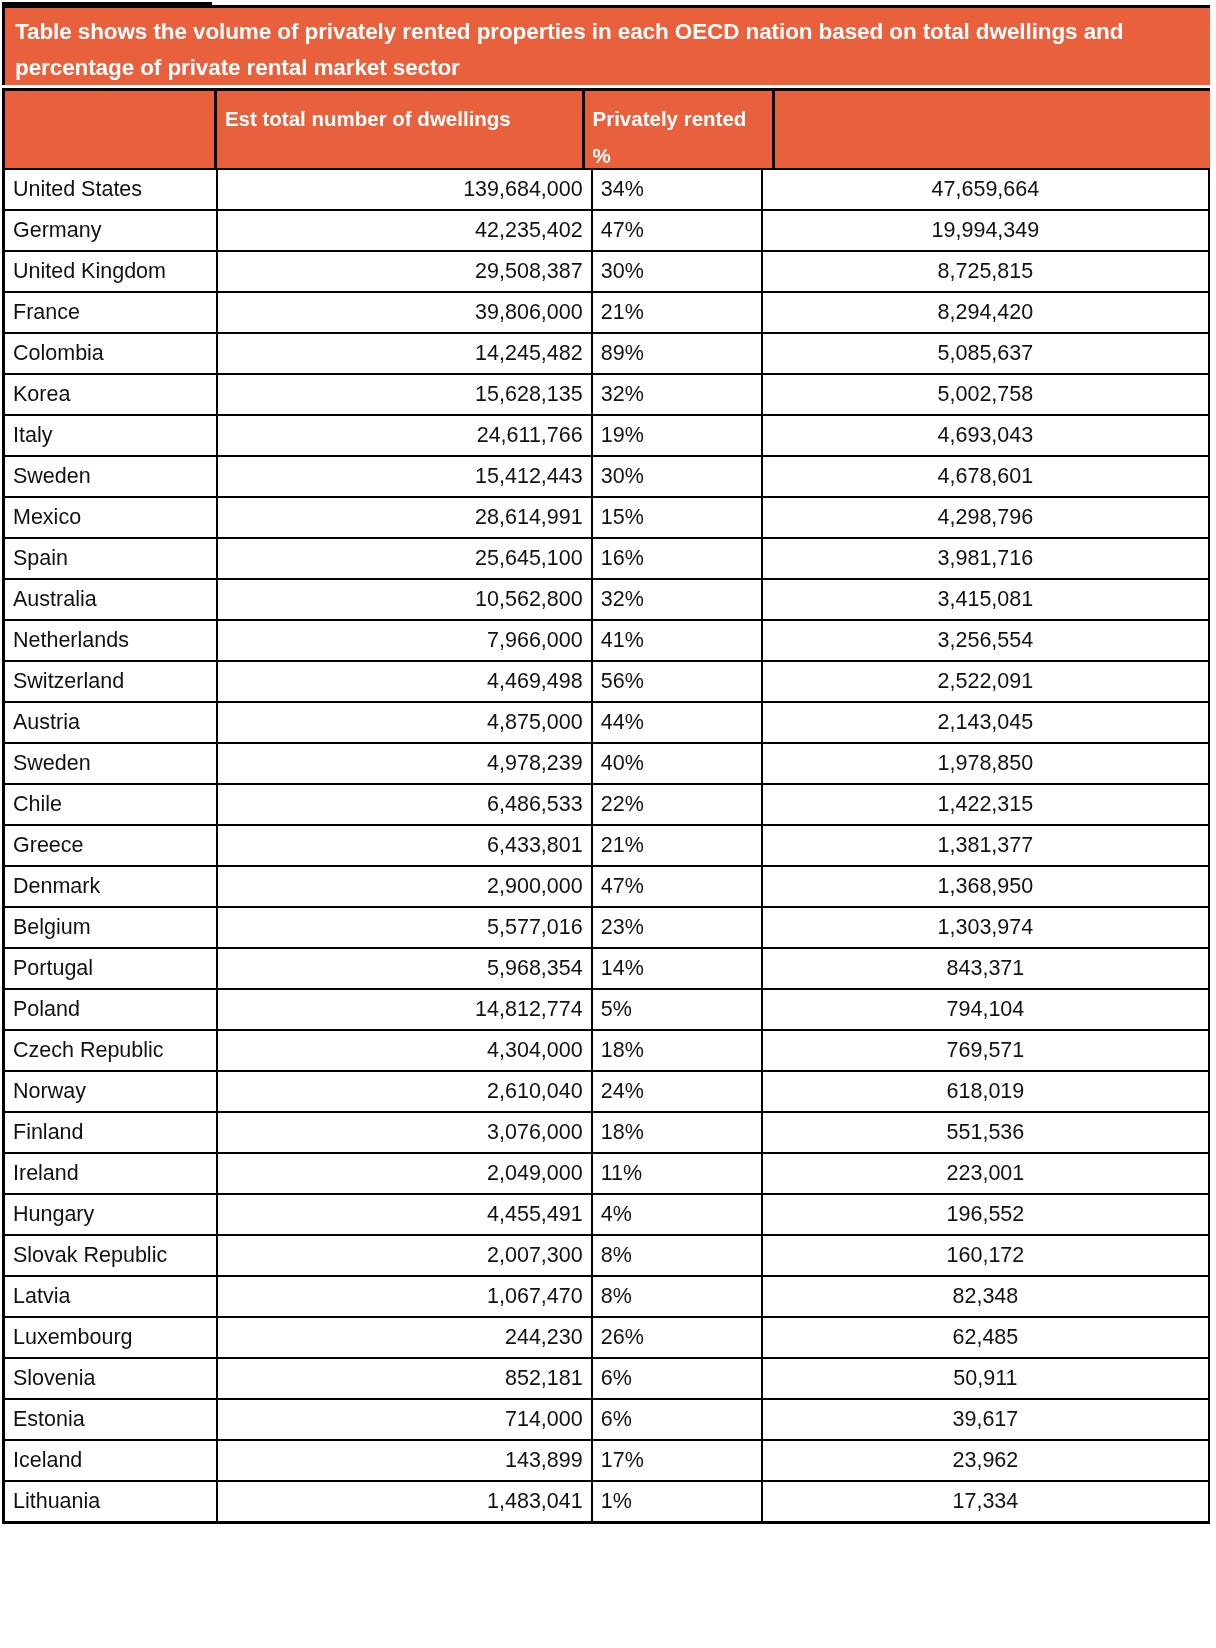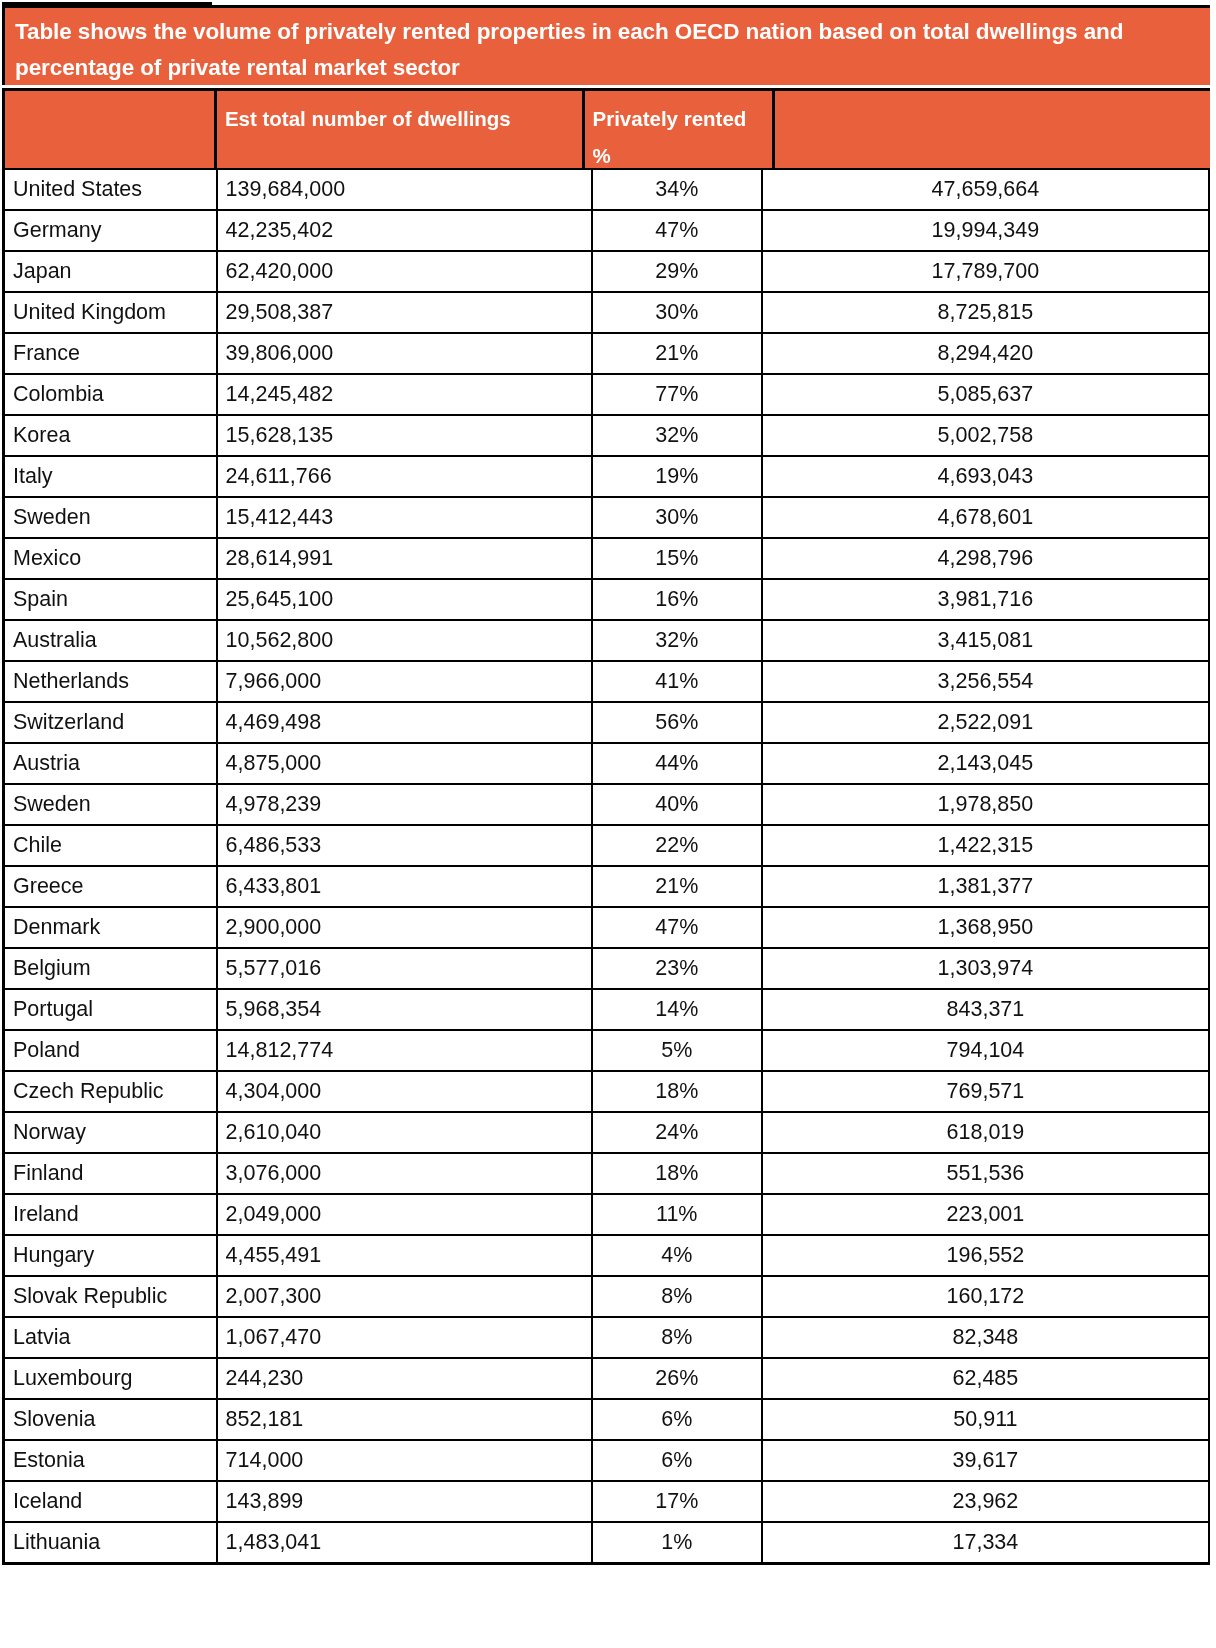--- a/index.html
+++ b/index.html
@@ -103,22 +103,22 @@
     padding: 0 8px;
     line-height: 39px;
     white-space: nowrap;
     overflow: hidden;
   }
   .data-grid td.loc {
     width: 213px;
     text-align: left;
     border-left: 3px solid #000;
   }
-  .data-grid td.dw  { width: 375px; text-align: left; }
-  .data-grid td.pct { width: 170px; text-align: center; }
+  .data-grid td.dw  { width: 375px; text-align: right; }
+  .data-grid td.pct { width: 170px; text-align: left; }
   .data-grid td.mkt { width: 447px; text-align: center; }
   .data-grid tr:last-child td { border-bottom: 3px solid #000; }
 </style>
 </head>
 <body>
 
 <div id="table-wrap">
 
   <div class="title-top-rule"></div>
 
@@ -145,41 +145,35 @@
           <td class="pct">34%</td>
           <td class="mkt">47,659,664</td>
         </tr>
         <tr>
           <td class="loc">Germany</td>
           <td class="dw">42,235,402</td>
           <td class="pct">47%</td>
           <td class="mkt">19,994,349</td>
         </tr>
         <tr>
-          <td class="loc">Japan</td>
-          <td class="dw">62,420,000</td>
-          <td class="pct">29%</td>
-          <td class="mkt">17,789,700</td>
-        </tr>
-        <tr>
           <td class="loc">United Kingdom</td>
           <td class="dw">29,508,387</td>
           <td class="pct">30%</td>
           <td class="mkt">8,725,815</td>
         </tr>
         <tr>
           <td class="loc">France</td>
           <td class="dw">39,806,000</td>
           <td class="pct">21%</td>
           <td class="mkt">8,294,420</td>
         </tr>
         <tr>
           <td class="loc">Colombia</td>
           <td class="dw">14,245,482</td>
-          <td class="pct">77%</td>
+          <td class="pct">89%</td>
           <td class="mkt">5,085,637</td>
         </tr>
         <tr>
           <td class="loc">Korea</td>
           <td class="dw">15,628,135</td>
           <td class="pct">32%</td>
           <td class="mkt">5,002,758</td>
         </tr>
         <tr>
           <td class="loc">Italy</td>

